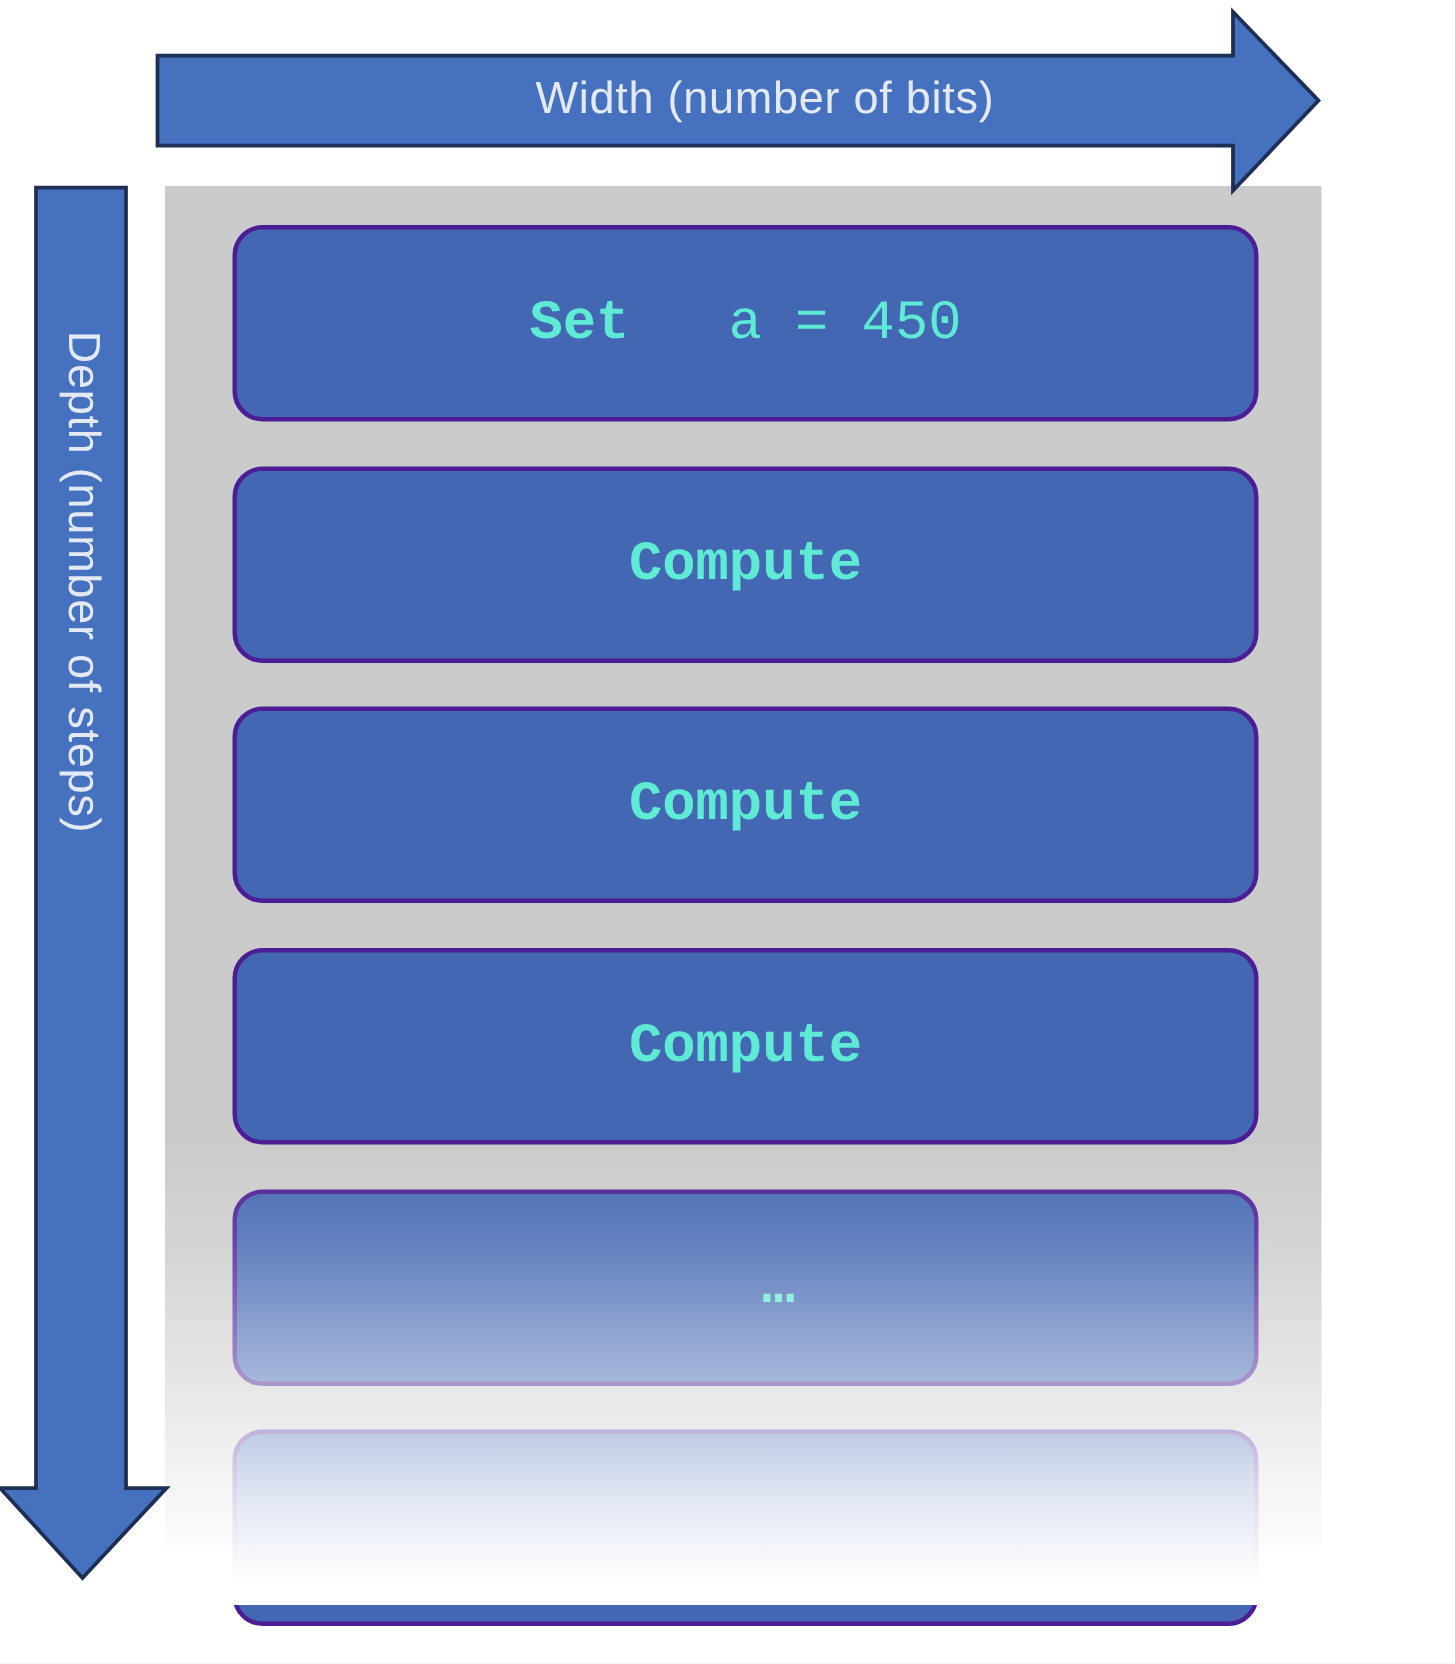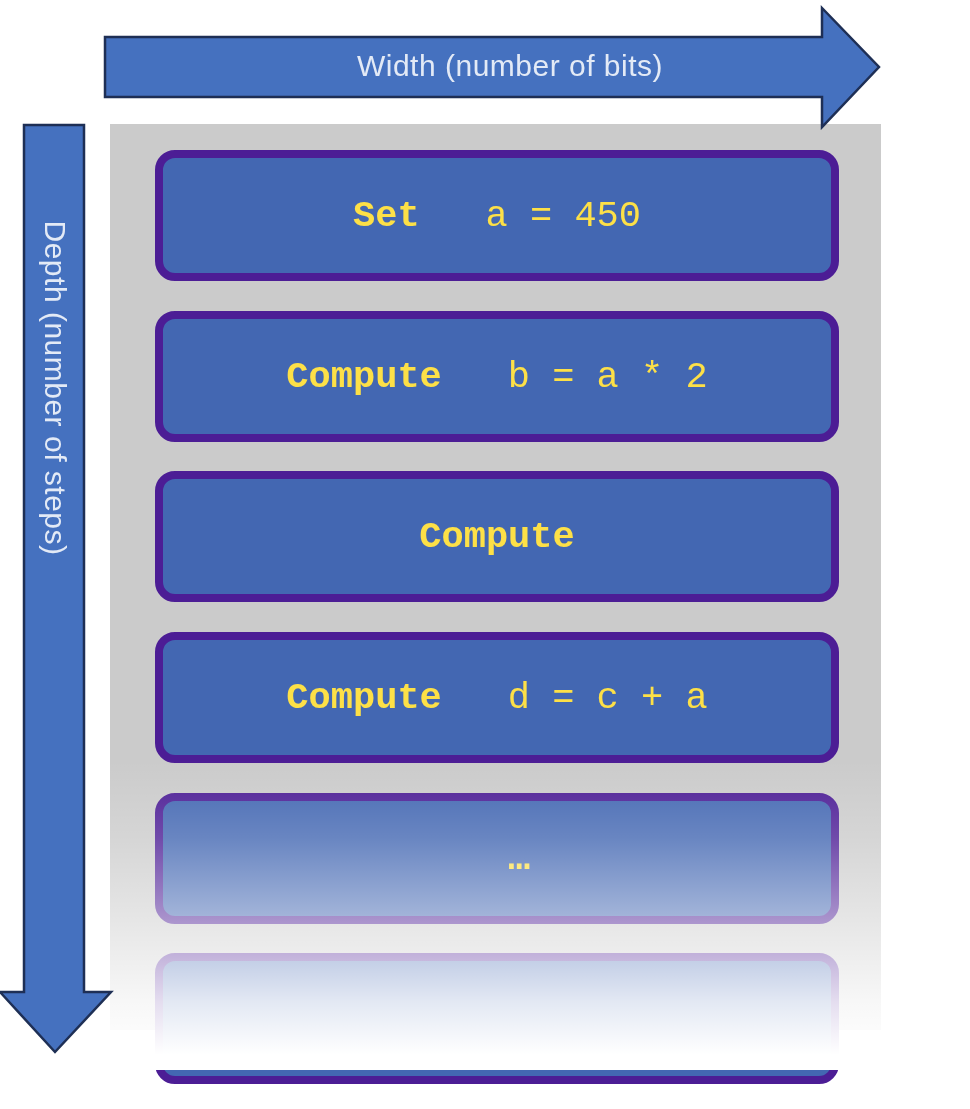--- a/index.html
+++ b/index.html
@@ -28,30 +28,30 @@
   }
 
   
   .step-box {
     position: absolute;
     left: 155px;
     width: 684px;
     height: 131px;
     box-sizing: border-box;
     background: #4367b2;
-    border: 8px solid #4c1d95;
+    border: 3px solid #4c1d95;
     border-radius: 20px;
     display: flex;
     align-items: center;
     justify-content: center;
     gap: 22px;
     z-index: 2;
     font-family: "Liberation Mono", monospace;
     font-size: 37px;
-    color: #fde047;
+    color: #5eead4;
     white-space: nowrap;
   }
   .box1 { top: 150px; }
   .box2 { top: 311px; }
   .box3 { top: 471px; }
   .box4 { top: 632px; }
   .box5 { top: 793px; }
   .box6 { top: 953px; }
   .kw   { font-weight: bold; }
   .expr { font-weight: normal; margin-left: 44px; }
@@ -116,30 +116,28 @@
 
   <div class="panel"></div>
 
   <div class="step-box box1">
     <span class="kw">Set</span>
     <span class="expr">a = 450</span>
   </div>
 
   <div class="step-box box2">
     <span class="kw">Compute</span>
-    <span class="expr">b = a * 2</span>
   </div>
 
   <div class="step-box box3">
     <span class="kw">Compute</span>
   </div>
 
   <div class="step-box box4">
     <span class="kw">Compute</span>
-    <span class="expr">d = c + a</span>
   </div>
 
   <div class="step-box box5">
     <span class="expr">…</span>
   </div>
 
   <div class="step-box box6"></div>
 
   <div class="fade-overlay"></div>
 

